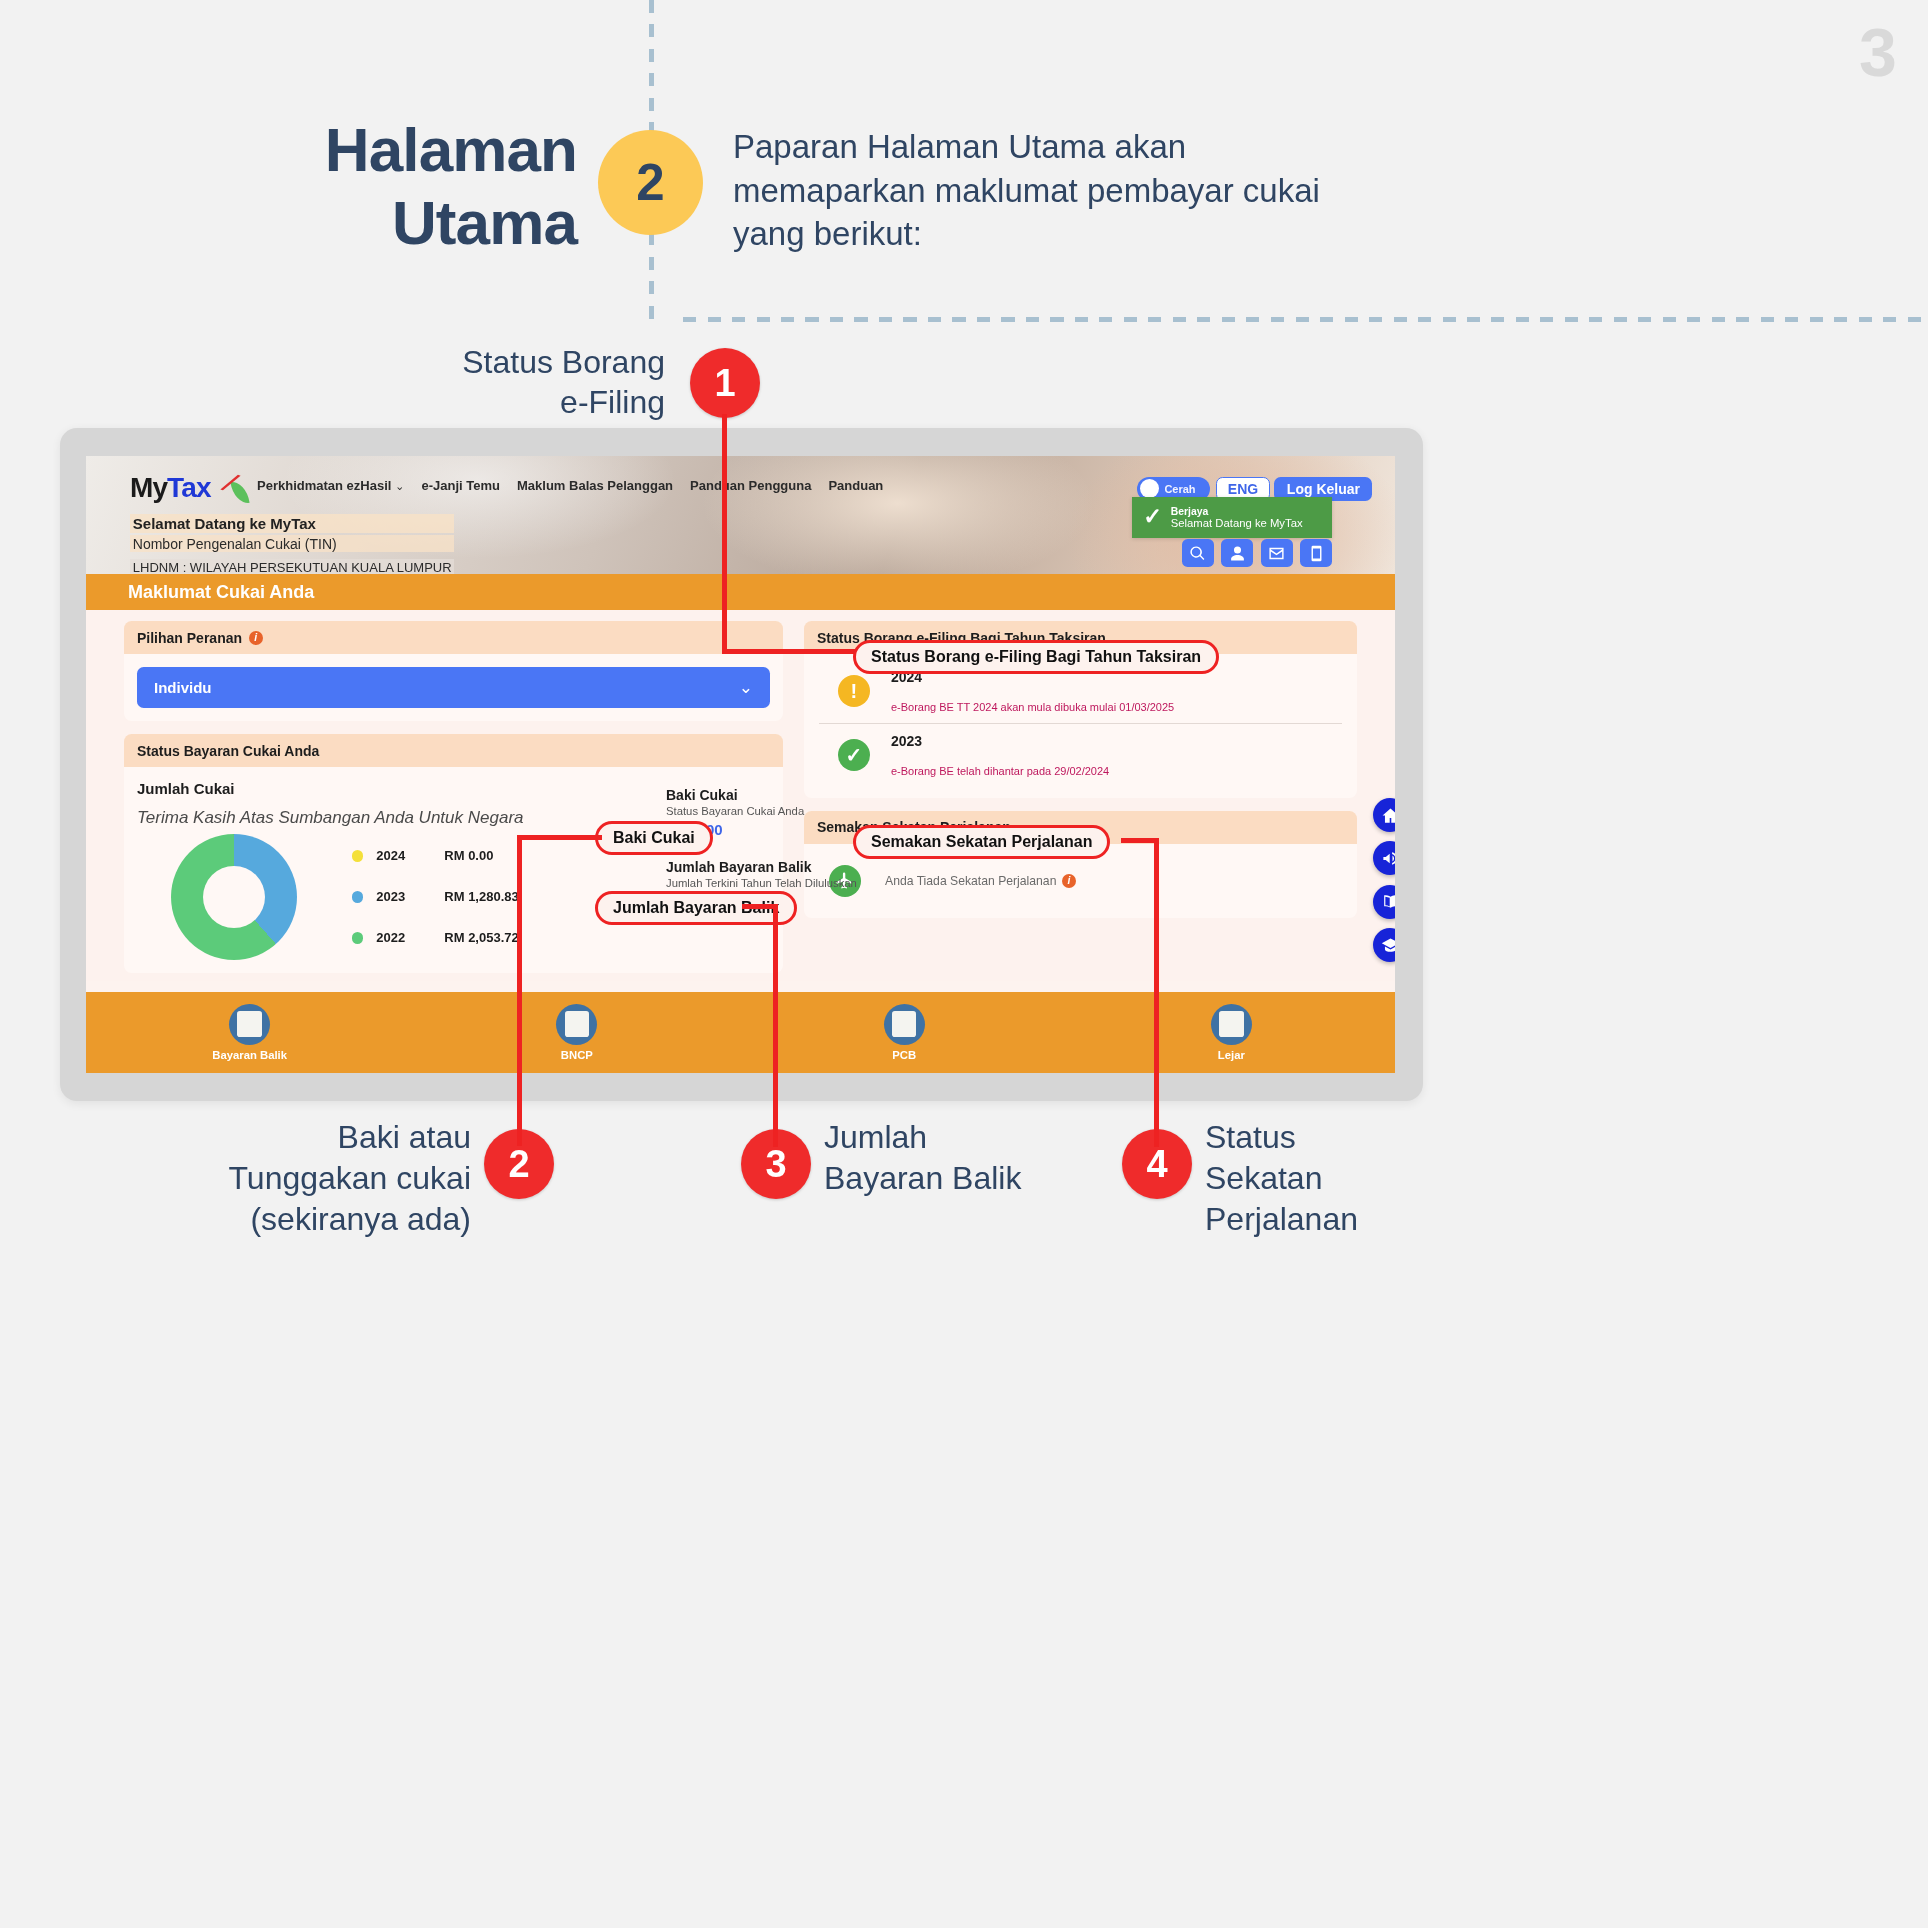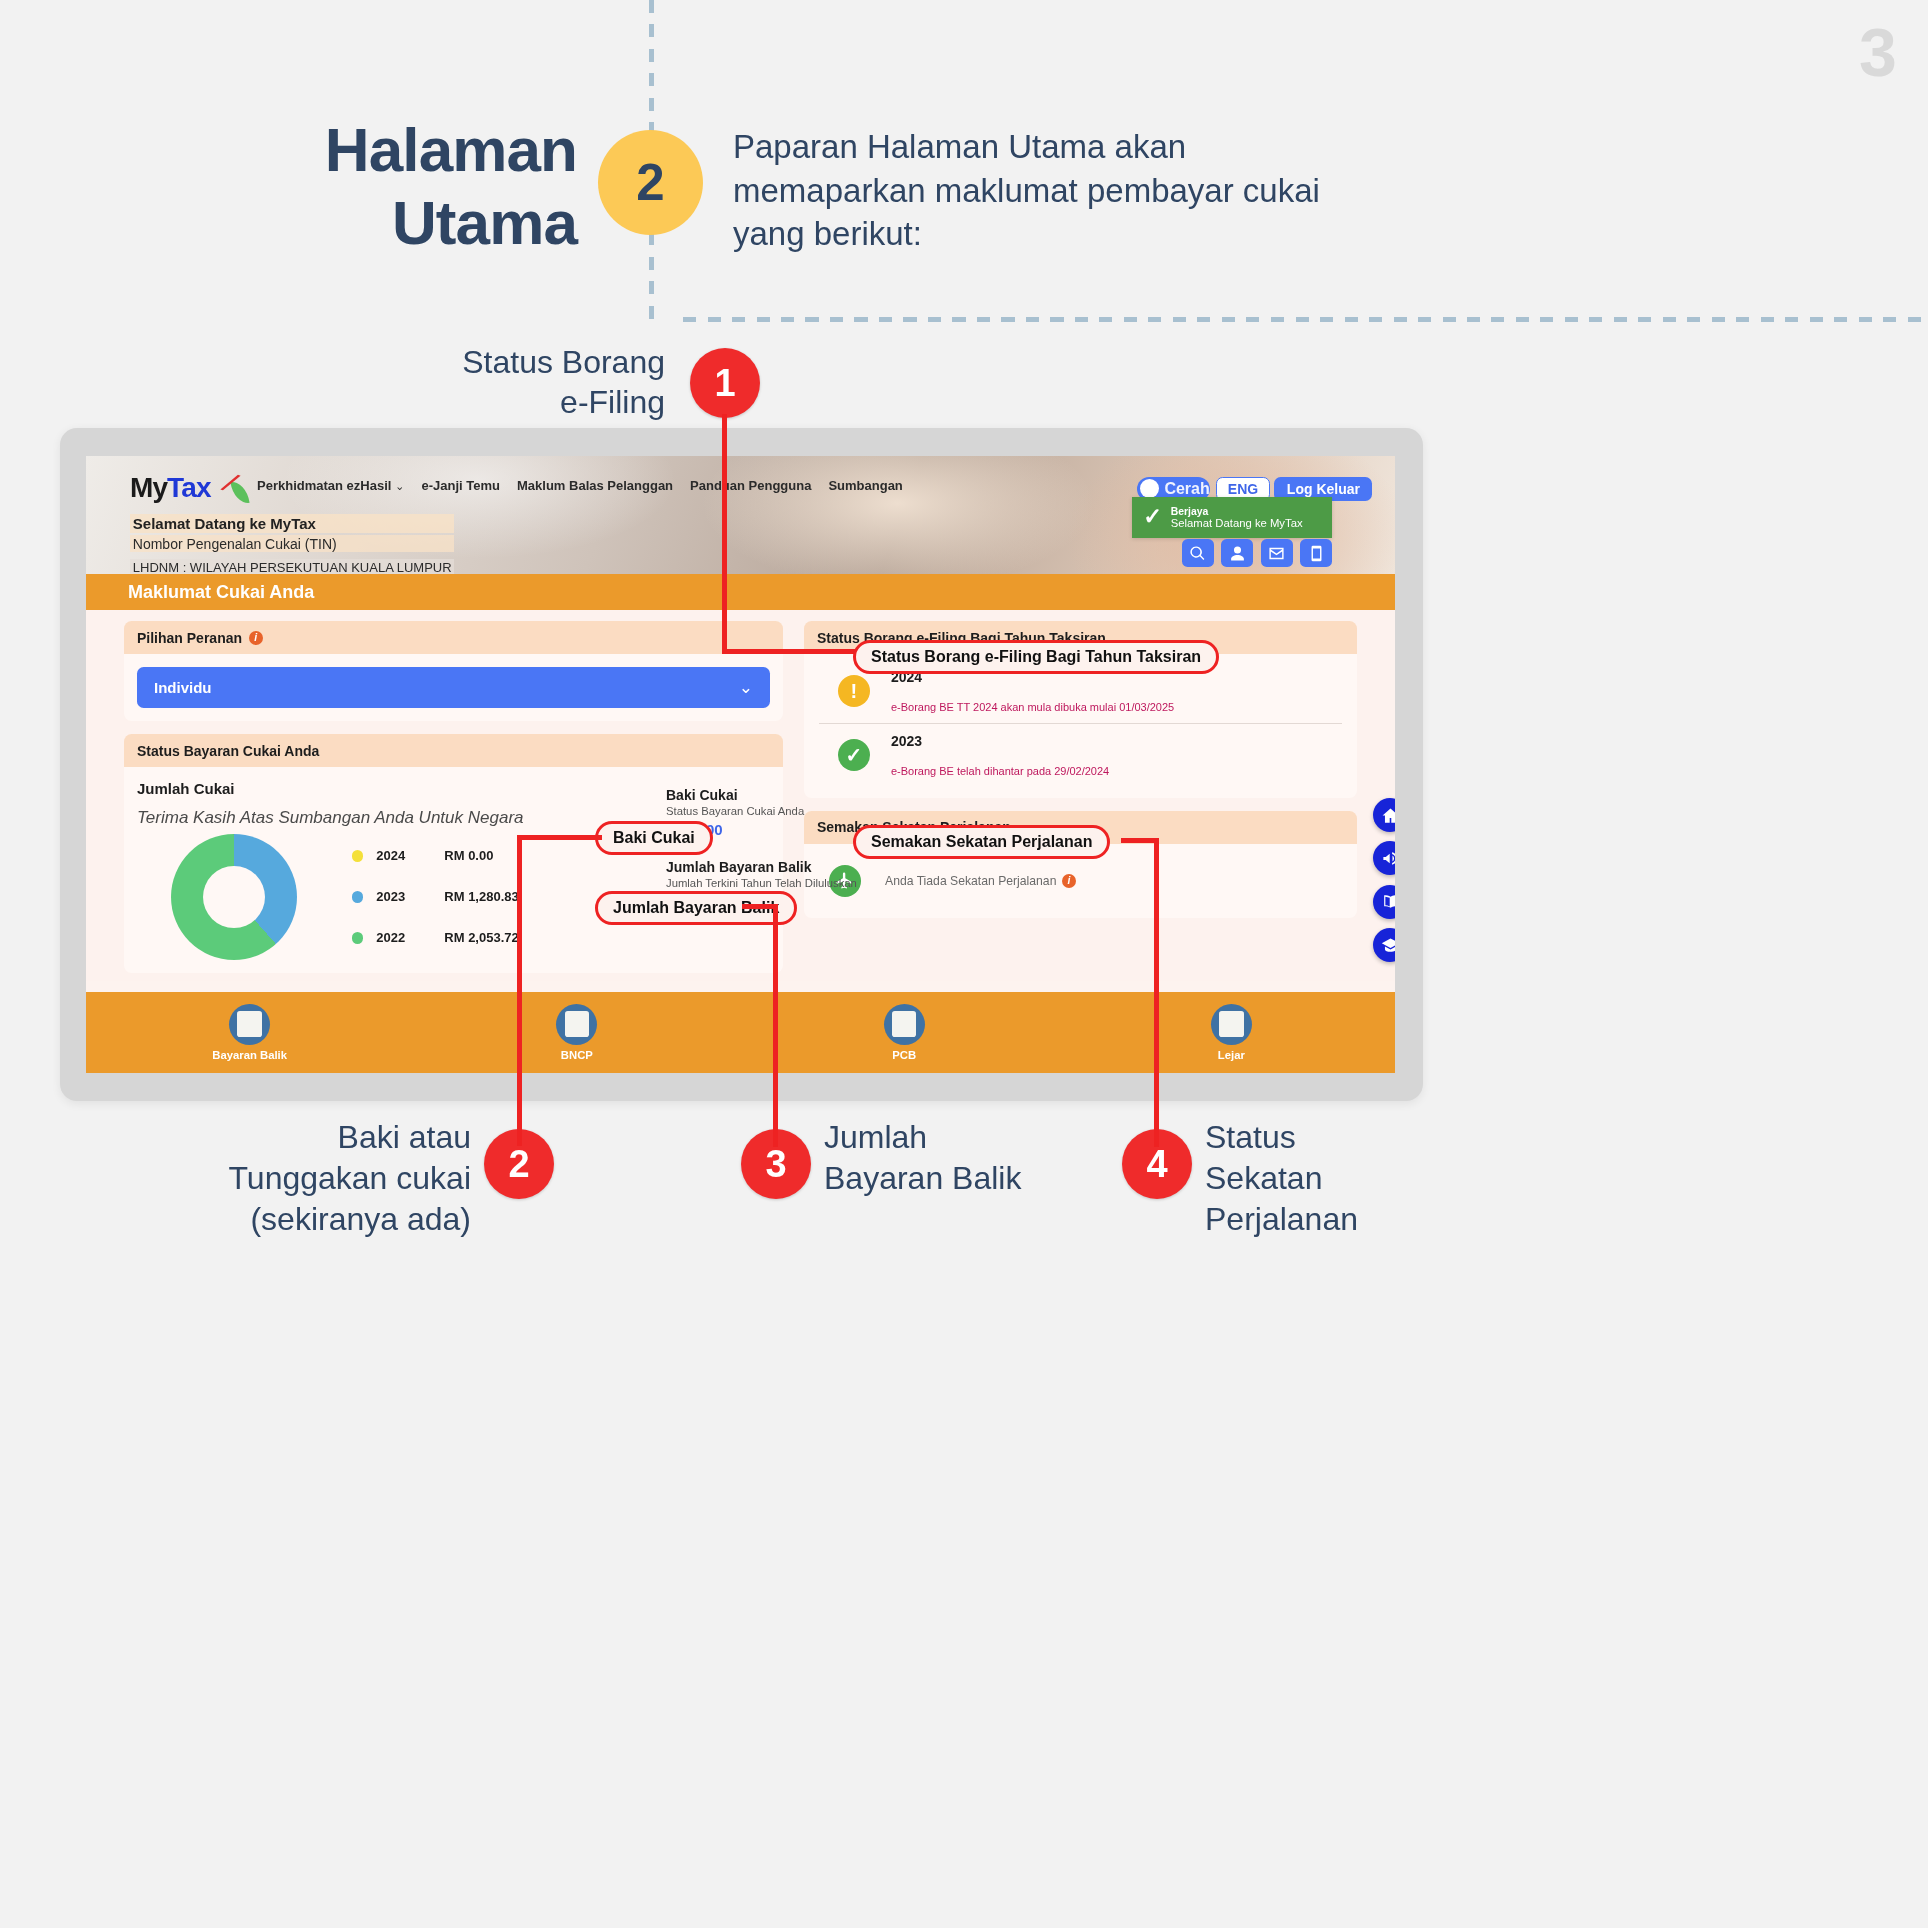--- a/index.html
+++ b/index.html
@@ -121,21 +121,21 @@
   }
   .navlinks span { cursor: default; }
   .caret { font-weight: 400; font-size: 11.3px; }
 
   .toggle-cerah {
     position: absolute; right: 185px; top: 11.3px;
     width: 73px; height: 24.5px; border-radius: 12.2px; background: #4a76f5;
     display: flex; align-items: center; padding-left: 2.8px; gap: 5.6px;
   }
   .toggle-knob { width: 19px; height: 19px; border-radius: 50%; background: #fff; }
-  .toggle-lbl { font-size: 16px; color: #f0f2ff; font-weight: 600; }
+  .toggle-lbl { font-size: 11px; color: #f0f2ff; font-weight: 600; }
   .btn-eng {
     position: absolute; right: 125px; top: 11.3px; width: 54px; height: 24.5px;
     border: 1.9px solid #4a76f5; border-radius: 6.6px; background: #fff;
     color: #3f66e8; font-size: 14px; font-weight: 800;
     display: flex; align-items: center; justify-content: center;
   }
   .btn-logout {
     position: absolute; right: 22.6px; top: 11.3px; width: 98px; height: 24.5px;
     border-radius: 6.6px; background: #4a76f5; color: #fff;
     font-size: 14px; font-weight: 800;
@@ -315,21 +315,21 @@
             <span class="my">My</span><span class="tax">Tax</span>
             <span class="leaf"></span>
             <span class="swoosh">⁄</span>
           </div>
 
           <div class="navlinks">
             <span><span>Perkhidmatan ezHasil</span> <span class="caret">⌄</span></span>
             <span>e-Janji Temu</span>
             <span>Maklum Balas Pelanggan</span>
             <span>Panduan Pengguna</span>
-            <span>Sumbangan</span>
+            <span>Panduan</span>
           </div>
 
           <div class="toggle-cerah">
             <div class="toggle-knob"></div>
             <div class="toggle-lbl">Cerah</div>
           </div>
           <div class="btn-eng">ENG</div>
           <div class="btn-logout">Log Keluar</div>
         </div>
 

